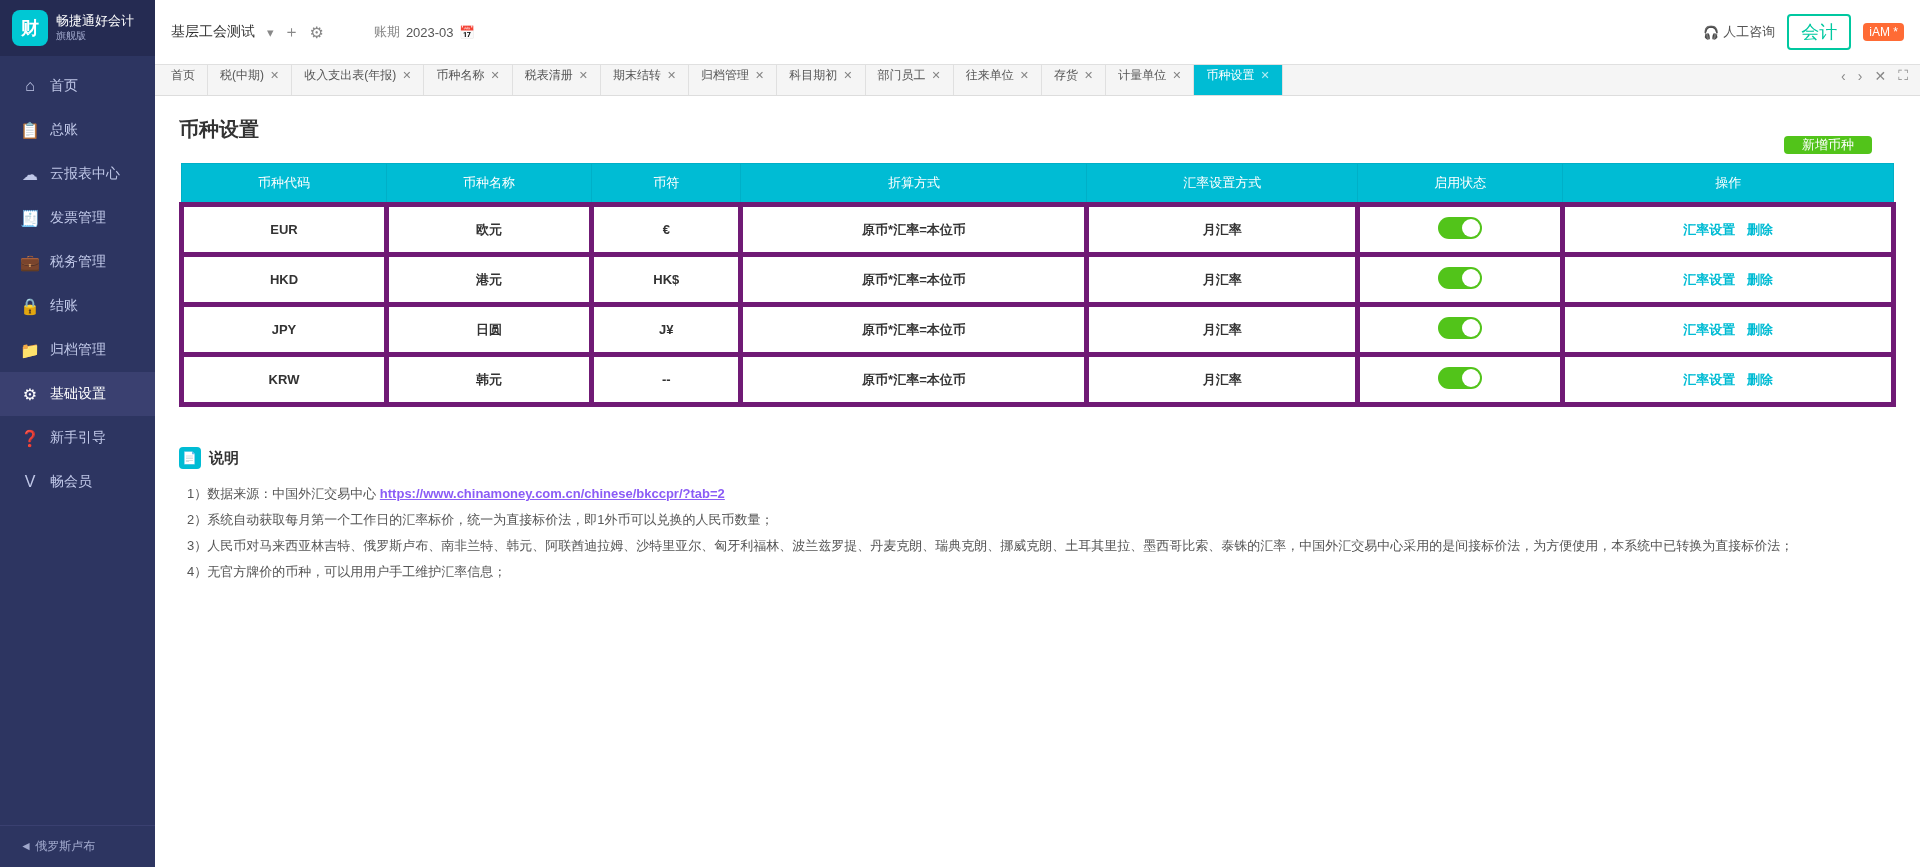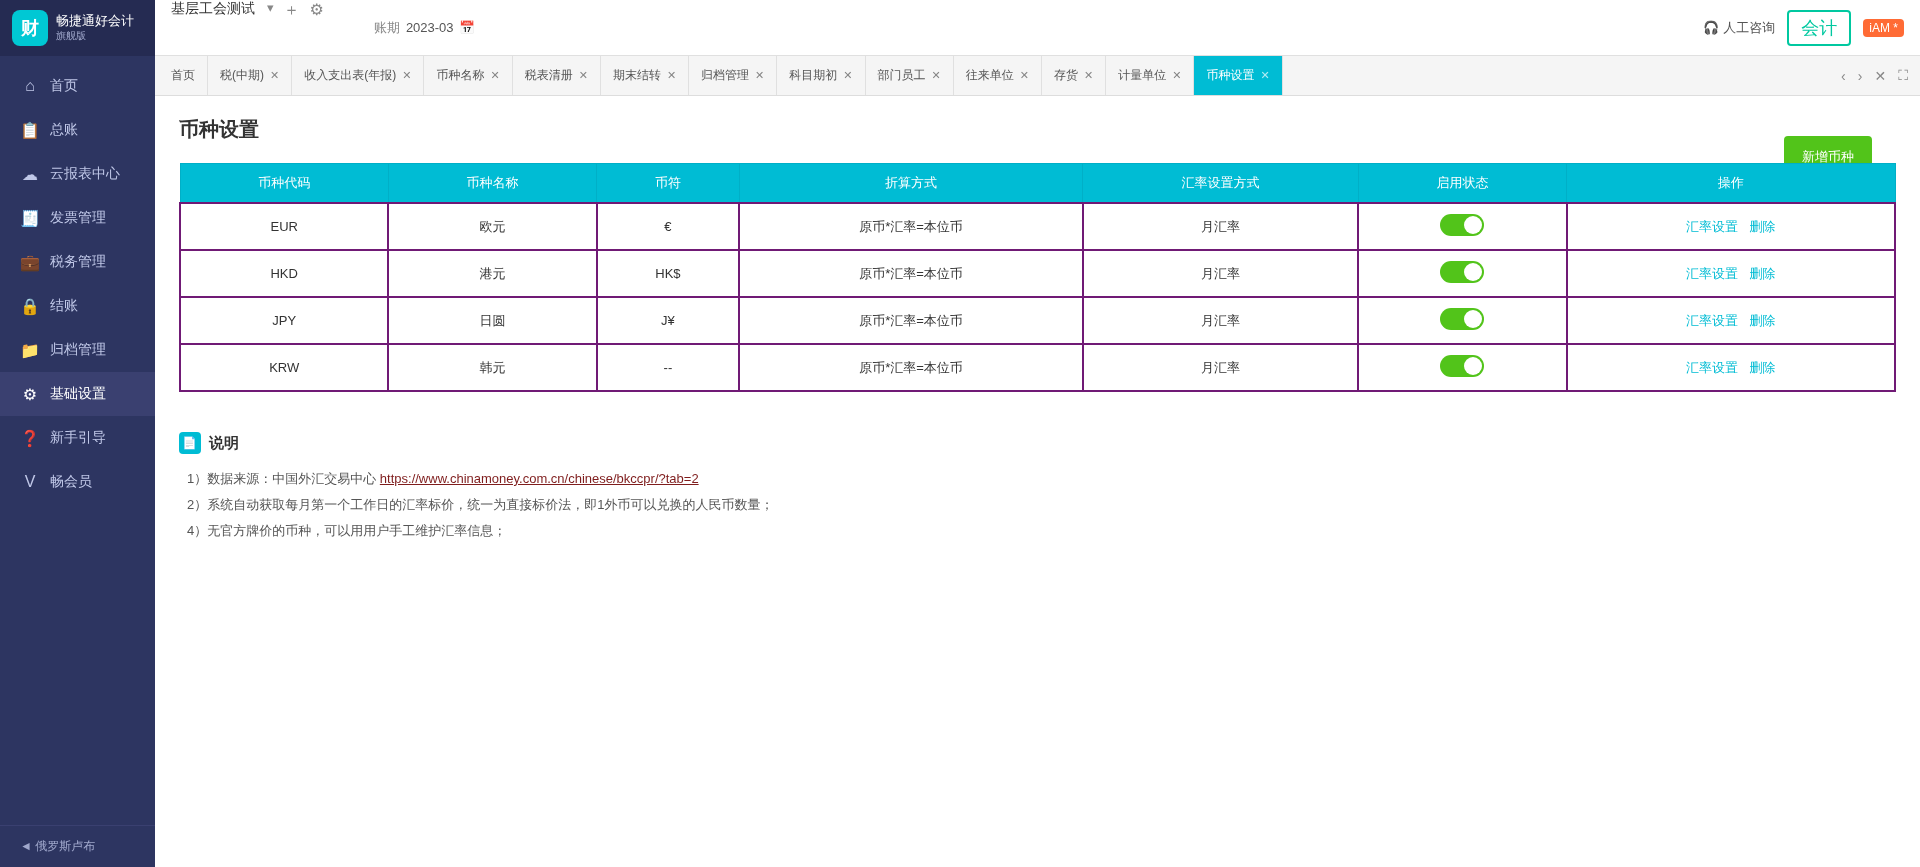--- a/index.html
+++ b/index.html
@@ -27,23 +27,23 @@
     }
     .nav-item.active { background: #3a4070; color: #fff; }
     .nav-icon { width: 20px; height: 20px; display: flex; align-items: center; justify-content: center; font-size: 16px; }
     .sidebar-footer {
       padding: 12px 20px; color: #a0a8cc; font-size: 12px; display: flex; align-items: center; gap: 6px;
       cursor: pointer; border-top: 1px solid #3a4070;
     }
 
     
     .header {
-      position: fixed; left: 155px; top: 0; right: 0; height: 56px;
+      position: fixed; left: 155px; top: 0; right: 0; height: 65px;
       background: #fff; border-bottom: 1px solid #e0e0e0;
-      display: flex; padding: 0 16px; gap: 10px; z-index: 100;
+      display: flex; align-items: center; padding: 0 16px; gap: 10px; z-index: 100;
     }
     .header-company { font-size: 14px; color: #333; font-weight: 500; }
     .header-dropdown { color: #888; cursor: pointer; margin-left: 2px; }
     .header-add { color: #888; cursor: pointer; font-size: 16px; }
     .header-gear { color: #888; cursor: pointer; font-size: 16px; }
     .header-period { font-size: 13px; color: #555; display: flex; align-items: center; gap: 6px; }
     .header-period-label { color: #888; margin-left: 40px; }
     .header-period-icon { color: #00bcd4; cursor: pointer; }
     .header-right { margin-left: auto; display: flex; align-items: center; gap: 12px; }
     .btn-consult { display: flex; align-items: center; gap: 4px; font-size: 13px; color: #555; cursor: pointer; }
@@ -77,32 +77,32 @@
     }
 
     .page-title {
       font-size: 20px; color: #333; font-weight: 600; margin-bottom: 20px;
     }
 
     
     .btn-new {
       position: absolute; top: 20px; right: 24px;
       background: #52c41a; color: #fff; border: none; border-radius: 4px;
-      padding: 12px 18px; font-size: 13px; cursor: pointer; font-weight: 500;
+      padding: 0 18px; font-size: 13px; cursor: pointer; font-weight: 500;
     }
 
     
     .data-table { width: 100%; border-collapse: collapse; }
     .data-table th {
       background: #00bcd4; color: #fff; padding: 10px 14px; font-size: 13px;
       font-weight: 500; text-align: center; border: 1px solid #00afc7;
     }
     .data-table td {
       padding: 10px 14px; text-align: center; font-size: 13px; color: #333;
-      border: 2px solid #701a75; background: #fff;
+      border: 5px solid #701a75; background: #fff; font-weight: bold;
     }
 
     .link-btn { color: #00bcd4; cursor: pointer; text-decoration: none; margin: 0 4px; }
     .delete-btn { color: #00bcd4; cursor: pointer; margin: 0 4px; }
 
     
     .toggle {
       display: inline-flex; align-items: center; width: 44px; height: 22px;
       background: #52c41a; border-radius: 11px; position: relative; cursor: pointer;
     }
@@ -116,21 +116,21 @@
     .notice-title {
       display: flex; align-items: center; gap: 8px;
       font-size: 15px; color: #333; font-weight: 600; margin-bottom: 12px;
     }
     .notice-icon {
       width: 22px; height: 22px; background: #00bcd4; border-radius: 4px;
       display: flex; align-items: center; justify-content: center; color: #fff; font-size: 12px;
     }
     .notice-list { list-style: none; }
     .notice-list li { font-size: 13px; color: #555; line-height: 2; padding-left: 8px; }
-    .notice-link { color: #7f1d1d; text-decoration: underline; cursor: pointer; }
+    .notice-link { color: #8b5cf6; text-decoration: underline; cursor: pointer; font-weight: bold; }
 
     .table-wrapper { position: relative; }
   </style>
 </head>
 <body>
 
 <div class="sidebar">
   <div class="sidebar-logo">
     <div class="logo-icon">财</div>
     <div>
@@ -354,16 +354,17 @@
   </div>
 
   <div class="notice-section">
     <div class="notice-title">
       <div class="notice-icon">📄</div>
       <span>说明</span>
     </div>
     <ul class="notice-list">
     <li>1）数据来源：中国外汇交易中心 <a class="notice-link">https://www.chinamoney.com.cn/chinese/bkccpr/?tab=2</a></li>
         <li>2）系统自动获取每月第一个工作日的汇率标价，统一为直接标价法，即1外币可以兑换的人民币数量；</li>
+        <li>3）人民币对马来西亚林吉特、俄罗斯卢布、南非兰特、韩元、阿联酋迪拉姆、沙特里亚尔、匈牙利福林、波兰兹罗提、丹麦克朗、瑞典克朗、挪威克朗、土耳其里拉、墨西哥比索、泰铢的汇率，中国外汇交易中心采用的是间接标价法，为方便使用，本系统中已转换为直接标价法；</li>
         <li>4）无官方牌价的币种，可以用用户手工维护汇率信息；</li>
       </ul>
   </div>
 </div>
 
 </body></html>

